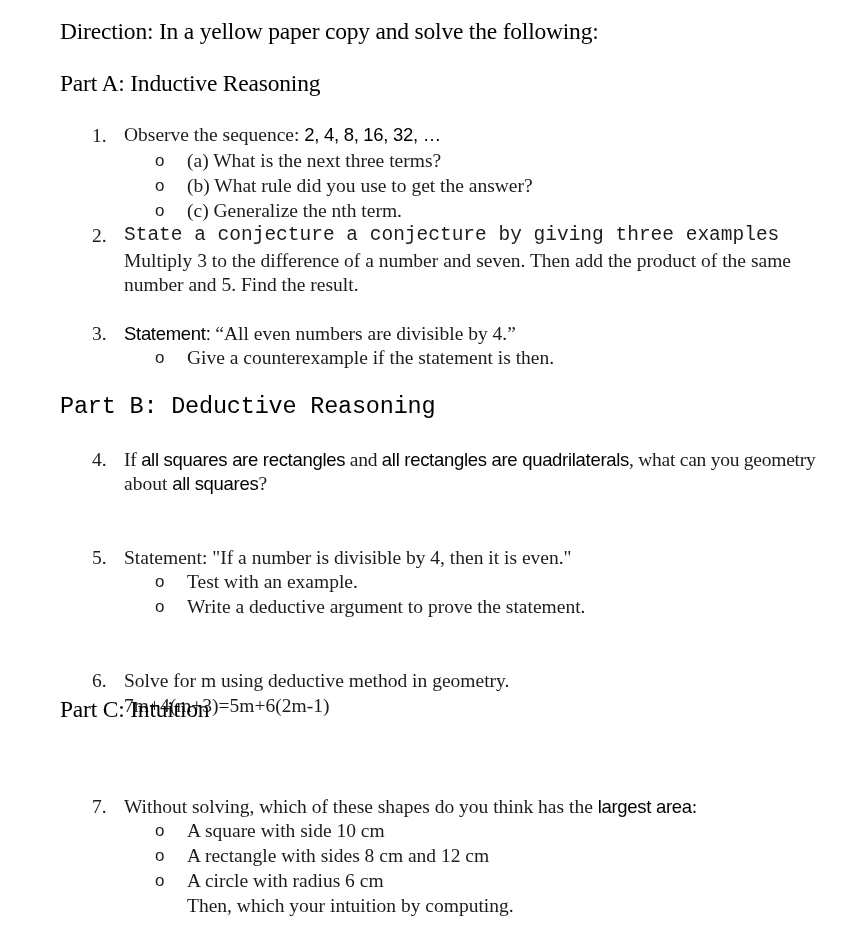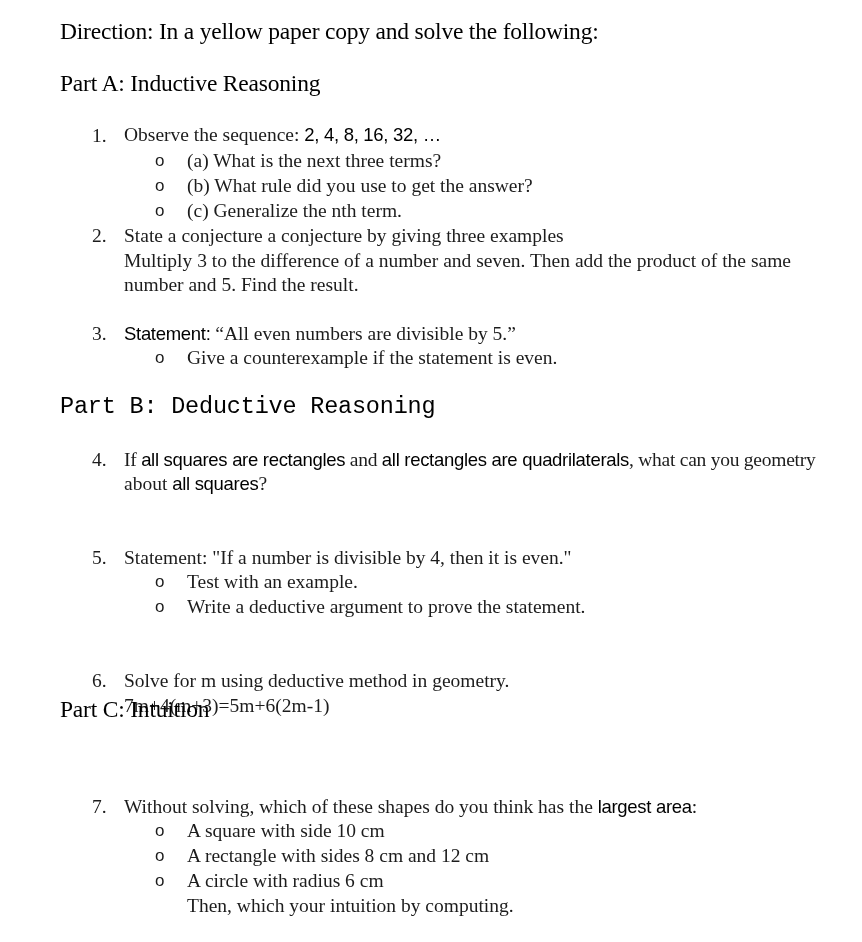--- a/index.html
+++ b/index.html
@@ -74,30 +74,30 @@
     <span>Observe the sequence: </span><span class="emph">2, 4, 8, 16, 32, …</span>
   </div>
   <div class="bullet" style="top:148px;">o</div>
   <div class="line subtxt" style="top:148px;">(a) What is the next three terms?</div>
   <div class="bullet" style="top:173px;">o</div>
   <div class="line subtxt" style="top:173px;">(b) What rule did you use to get the answer?</div>
   <div class="bullet" style="top:198px;">o</div>
   <div class="line subtxt" style="top:198px;">(c) Generalize the nth term.</div>
 
   <div class="num" style="top:223px;">2.</div>
-  <div class="line txt" style="top:223px;">State a conjecture a conjecture by giving three examples</div>
+  <div class="line txt" style="top:223px;font-family:Liberation Mono, monospace;">State a conjecture a conjecture by giving three examples</div>
   <div class="line txt" style="top:248px;">Multiply 3 to the difference of a number and seven. Then add the product of the same</div>
   <div class="line txt" style="top:272px;">number and 5. Find the result.</div>
 
   <div class="num" style="top:321px;">3.</div>
   <div class="line txt" style="top:321px;">
-    <span class="emph">Statement:</span><span> “All even numbers are divisible by 5.”</span>
+    <span class="emph">Statement:</span><span> “All even numbers are divisible by 4.”</span>
   </div>
   <div class="bullet" style="top:345px;">o</div>
-  <div class="line subtxt" style="top:345px;">Give a counterexample if the statement is even.</div>
+  <div class="line subtxt" style="top:345px;">Give a counterexample if the statement is then.</div>
 
   <div class="heading" style="top:393px;font-family:Liberation Mono, monospace;">Part B: Deductive Reasoning</div>
 
   <div class="num" style="top:447px;">4.</div>
   <div class="line txt narrow" style="top:447px;">
     <span>If </span><span class="emph">all squares are rectangles</span><span> and </span><span class="emph">all rectangles are quadrilaterals</span><span>, what can you geometry</span>
   </div>
   <div class="line txt" style="top:471px;">
     <span>about </span><span class="emph">all squares</span><span>?</span>
   </div>

